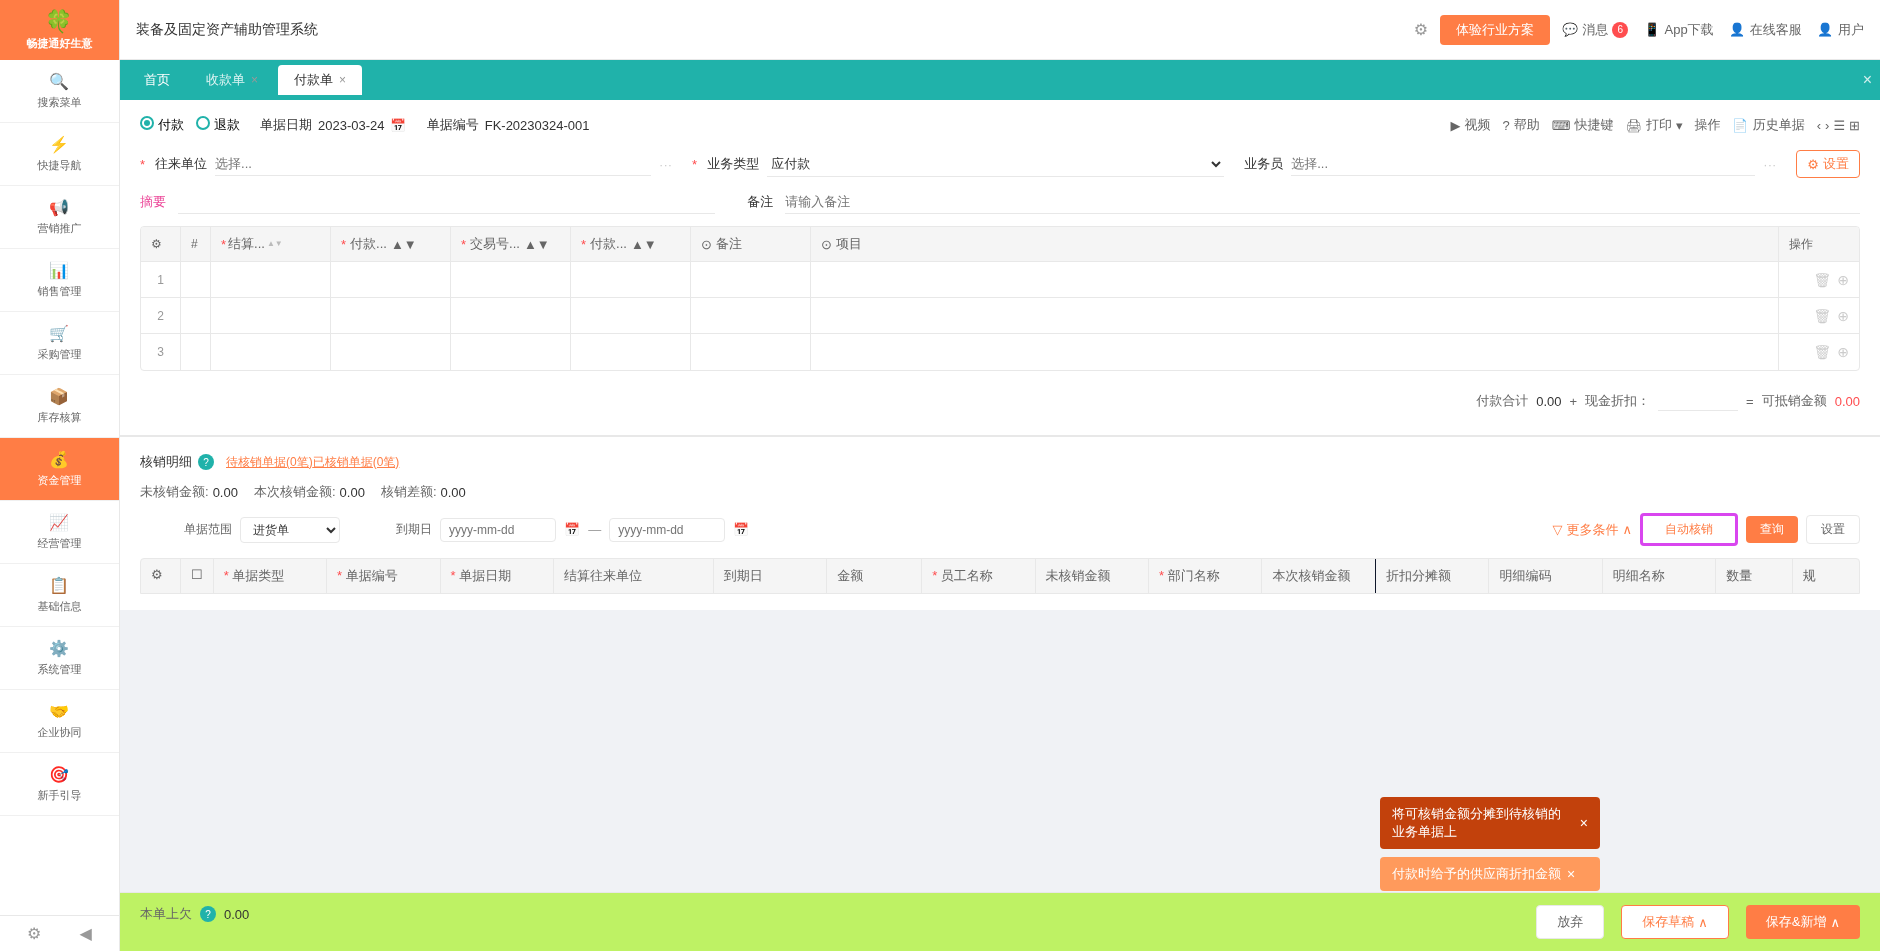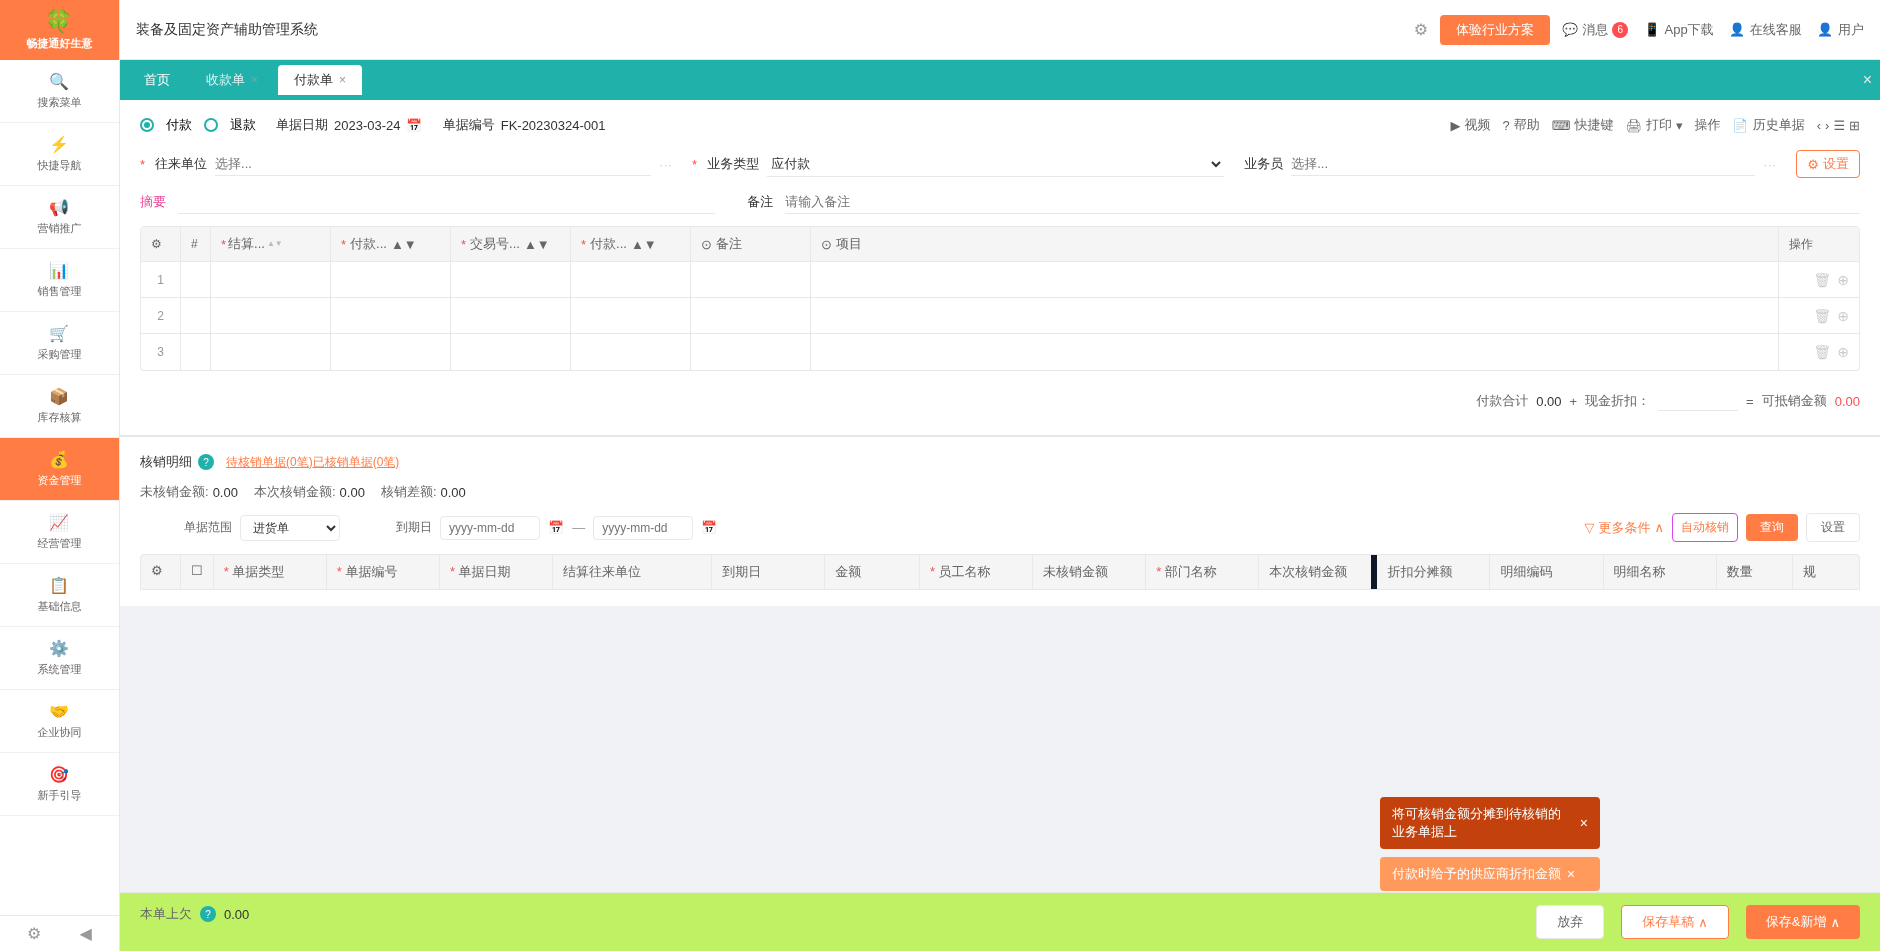--- a/index.html
+++ b/index.html
@@ -37,21 +37,21 @@
     .tab-home { color: white; font-weight: 500; }
     .tab-close { margin-left: auto; color: rgba(255,255,255,0.8); font-size: 16px; cursor: pointer; position: absolute; right: 8px; }
 
     
     .content { flex: 1; background: #f0f2f5; overflow-y: auto; padding: 0; }
     .form-container { background: #fff; margin: 0; padding: 16px 20px; border-bottom: 1px solid #e8e8e8; }
 
     
     .form-header { display: flex; align-items: center; gap: 20px; margin-bottom: 16px; }
     .radio-group { display: flex; align-items: center; gap: 12px; }
-    .radio-item { display: flex; align-items: center; gap: 12px; cursor: pointer; }
+    .radio-item { display: flex; gap: 4px; cursor: pointer; }
     .radio-dot { width: 14px; height: 14px; border-radius: 50%; border: 2px solid #20b2aa; display: flex; align-items: center; justify-content: center; }
     .radio-dot.checked::after { content: ''; width: 6px; height: 6px; background: #20b2aa; border-radius: 50%; }
     .date-field { display: flex; align-items: center; gap: 6px; color: #333; }
     .date-val { color: #333; font-weight: 500; }
     .form-actions { margin-left: auto; display: flex; align-items: center; gap: 12px; color: #666; font-size: 12px; }
     .form-action-item { display: flex; align-items: center; gap: 4px; cursor: pointer; }
 
     
     .form-row { display: flex; align-items: center; gap: 20px; margin-bottom: 12px; }
     .form-field { display: flex; align-items: center; gap: 8px; flex: 1; }
@@ -91,26 +91,26 @@
     .reconcile-title { font-size: 14px; color: #333; font-weight: 500; display: flex; align-items: center; gap: 6px; }
     .reconcile-tabs { display: flex; gap: 0; }
     .reconcile-tab { color: #ff7d45; cursor: pointer; font-size: 12px; text-decoration: underline; }
     .reconcile-stats { display: flex; gap: 16px; margin-bottom: 12px; color: #666; font-size: 12px; }
     .stat-item { display: flex; align-items: center; gap: 4px; }
     .stat-val { color: #333; }
     .reconcile-toolbar { display: flex; align-items: center; gap: 12px; margin-bottom: 12px; }
     .filter-field { display: flex; align-items: center; gap: 8px; }
     .filter-label { color: #666; white-space: nowrap; font-size: 12px; margin-left: 44px; }
     .filter-select { border: 1px solid #e8e8e8; padding: 4px 8px; border-radius: 4px; background: #fff; color: #333; font-size: 12px; min-width: 100px; }
-    .date-input { border: 1px solid #e8e8e8; padding: 4px 8px; border-radius: 4px; color: #999; font-size: 12px; width: 100px; }
+    .date-input { border: 1px solid #e8e8e8; padding: 4px 8px; border-radius: 4px; color: #999; font-size: 12px; width: 116px; }
     .date-sep { color: #999; }
     .query-btn { background: #ff7d45; color: white; border: none; padding: 5px 14px; border-radius: 4px; cursor: pointer; font-size: 12px; }
     .set-btn { background: #fff; border: 1px solid #e8e8e8; color: #666; padding: 5px 14px; border-radius: 4px; cursor: pointer; font-size: 12px; }
     .more-filter { color: #ff7d45; font-size: 12px; cursor: pointer; display: flex; align-items: center; gap: 4px; }
-    .auto-reconcile { background: #fff; border: 1px solid #d946ef; color: #ff7d45; padding: 5px 8px; border-radius: 4px; cursor: pointer; font-size: 12px; }
+    .auto-reconcile { background: #fff; border: 3px solid #d946ef; color: #ff7d45; padding: 5px 22px; border-radius: 4px; cursor: pointer; font-size: 12px; }
 
     
     .bottom-bar { background: #bef264; border-top: 1px solid #e8e8e8; padding: 12px 20px; display: flex; align-items: flex-start; }
     .bottom-info { display: flex; align-items: center; gap: 8px; color: #666; font-size: 13px; }
     .bottom-val { color: #333; font-weight: 500; }
     .bottom-actions { margin-left: auto; display: flex; gap: 17px; }
     .btn-abandon { background: #fff; border: 1px solid #e8e8e8; color: #666; padding: 7px 20px; border-radius: 4px; cursor: pointer; font-size: 13px; }
     .btn-save-draft { background: #fff; border: 1px solid #ff7d45; color: #ff7d45; padding: 7px 20px; border-radius: 4px; cursor: pointer; font-size: 13px; display: flex; align-items: center; gap: 4px; }
     .btn-save-new { background: #ff7d45; border: none; color: white; padding: 7px 20px; border-radius: 4px; cursor: pointer; font-size: 13px; display: flex; align-items: center; gap: 4px; }
 
@@ -481,21 +481,21 @@
         <div style="padding:8px 10px;border-right:1px solid #e8e8e8;flex:1.5;">结算往来单位</div>
         <div style="padding:8px 10px;border-right:1px solid #e8e8e8;flex:1;">到期日</div>
         <div style="padding:8px 10px;border-right:1px solid #e8e8e8;flex:0.8;">金额</div>
         <div style="padding:8px 10px;border-right:1px solid #e8e8e8;flex:1;">
           <span style="color:#ff4d4f;">*</span> 员工名称
         </div>
         <div style="padding:8px 10px;border-right:1px solid #e8e8e8;flex:1;">未核销金额</div>
         <div style="padding:8px 10px;border-right:1px solid #e8e8e8;flex:1;">
           <span style="color:#ff4d4f;">*</span> 部门名称
         </div>
-        <div style="padding:8px 10px;border-right:6px solid #0f172a;flex:1;">本次核销金额</div>
+        <div style="padding:8px 10px;border-right:1px solid #0f172a;flex:1;">本次核销金额</div>
         <div style="padding:8px 10px;border-right:1px solid #e8e8e8;flex:1;">折扣分摊额</div>
         <div style="padding:8px 10px;border-right:1px solid #e8e8e8;flex:1;">明细编码</div>
         <div style="padding:8px 10px;border-right:1px solid #e8e8e8;flex:1;">明细名称</div>
         <div style="padding:8px 10px;border-right:1px solid #e8e8e8;flex:0.6;">数量</div>
         <div style="padding:8px 10px;flex:0.5;">规</div>
       </div>
 
       <div class="tooltip-container">
         <div class="tooltip-box tooltip-teal">
           <span>将可核销金额分摊到待核销的业务单据上</span>

